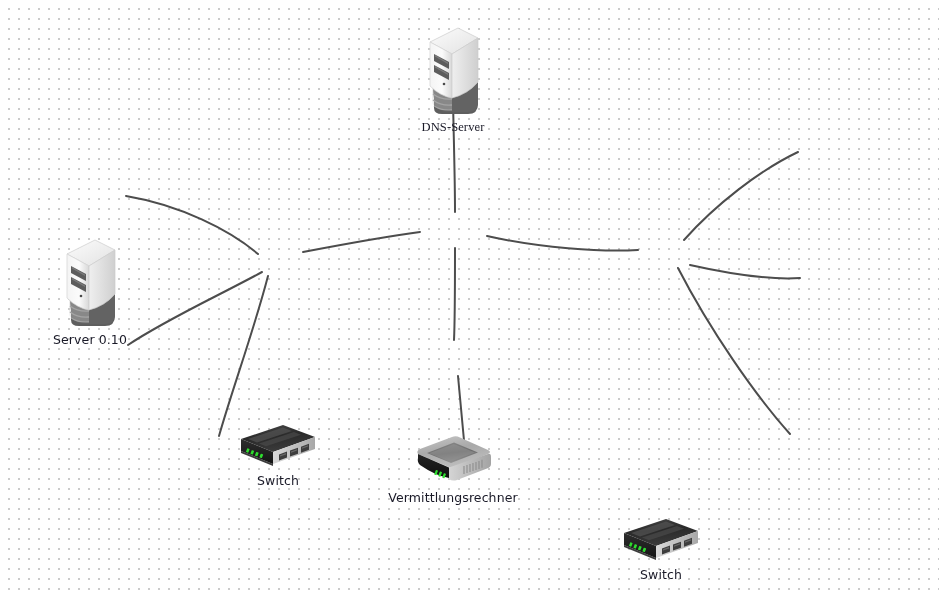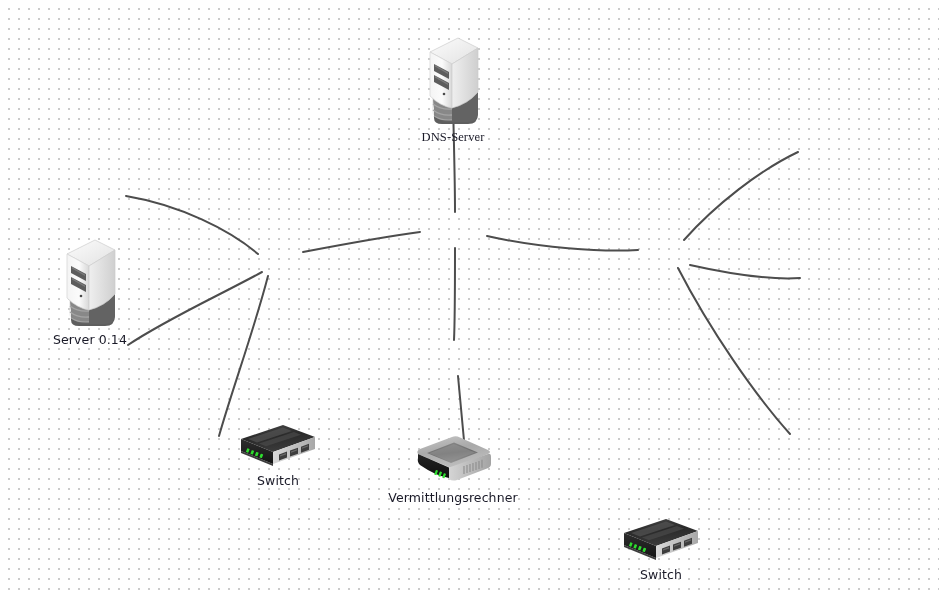--- a/index.html
+++ b/index.html
@@ -65,21 +65,21 @@
       <path d="M 268,276 C 254,330 232,390 219,436" fill="none" stroke="#4d4d4d" stroke-width="2" stroke-linecap="round"></path>
       <path d="M 487,236 C 540,248 600,252 638,250" fill="none" stroke="#4d4d4d" stroke-width="2" stroke-linecap="round"></path>
       <path d="M 455,248 C 455,290 455,320 454,340" fill="none" stroke="#4d4d4d" stroke-width="2" stroke-linecap="round"></path>
       <path d="M 458,376 C 461,410 464,440 466,462" fill="none" stroke="#4d4d4d" stroke-width="2" stroke-linecap="round"></path>
       <path d="M 684,240 C 715,205 760,170 798,152" fill="none" stroke="#4d4d4d" stroke-width="2" stroke-linecap="round"></path>
       <path d="M 690,265 C 730,274 770,280 800,278" fill="none" stroke="#4d4d4d" stroke-width="2" stroke-linecap="round"></path>
       <path d="M 678,268 C 710,330 755,395 790,434" fill="none" stroke="#4d4d4d" stroke-width="2" stroke-linecap="round"></path>
     </svg>
 
   <div id="nodes-layer">
-      <div class="node server" style="left: 453px; top: 80px; font-family: Liberation Serif, serif;">
+      <div class="node server" style="left: 453px; top: 70px; font-family: Liberation Serif, serif;">
   <svg class="art" width="74" height="92" viewBox="0 0 74 92">
     <defs>
       <linearGradient id="svTop" x1="0" y1="0" x2="1" y2="1">
         <stop offset="0" stop-color="#fcfcfc"></stop>
               <stop offset="1" stop-color="#e2e2e2"></stop>
       </linearGradient>
       <linearGradient id="svFace" x1="0" y1="0" x2="1" y2="0">
         <stop offset="0" stop-color="#f4f4f4"></stop>
               <stop offset="0.55" stop-color="#fbfbfb"></stop>
               <stop offset="1" stop-color="#d8d8d8"></stop>
@@ -157,21 +157,21 @@
     <path d="M14,18 L36,30 L36,74 Q24,72 14,62 Z" fill="url(#svFace)" stroke="#d2d2d2" stroke-width="0.7"></path>
 
     <path d="M36,30 L62,14 L62,58 Q52,70 36,74 Z" fill="url(#svSide)" stroke="#cbcbcb" stroke-width="0.7"></path>
 
     <path d="M18,30 L33,38 L33,45 L18,37 Z" fill="#5d5d5d"></path>
     <path d="M18,41 L33,49 L33,56 L18,48 Z" fill="#5d5d5d"></path>
     <path d="M19,31 L32,38.5 L32,40 L19,32.5 Z" fill="#8f8f8f" opacity="0.6"></path>
     <path d="M19,42 L32,49.5 L32,51 L19,43.5 Z" fill="#8f8f8f" opacity="0.6"></path>
     <circle cx="28" cy="60" r="1.3" fill="#4a4a4a"></circle>
   </svg>
-        <div class="node-label lbl">Server 0.14</div>
+        <div class="node-label lbl">Server 0.10</div>
       </div>
       <div class="node switch" style="left: 278px; top: 263px;">
   <svg class="art" width="86" height="48" viewBox="0 0 86 48">
     <defs>
       <linearGradient id="swTop" x1="0" y1="0" x2="0.3" y2="1">
         <stop offset="0" stop-color="#4a4a4a"></stop>
               <stop offset="0.5" stop-color="#2a2a2a"></stop>
               <stop offset="1" stop-color="#3a3a3a"></stop>
       </linearGradient>
       <linearGradient id="swFront" x1="0" y1="0" x2="0" y2="1">

